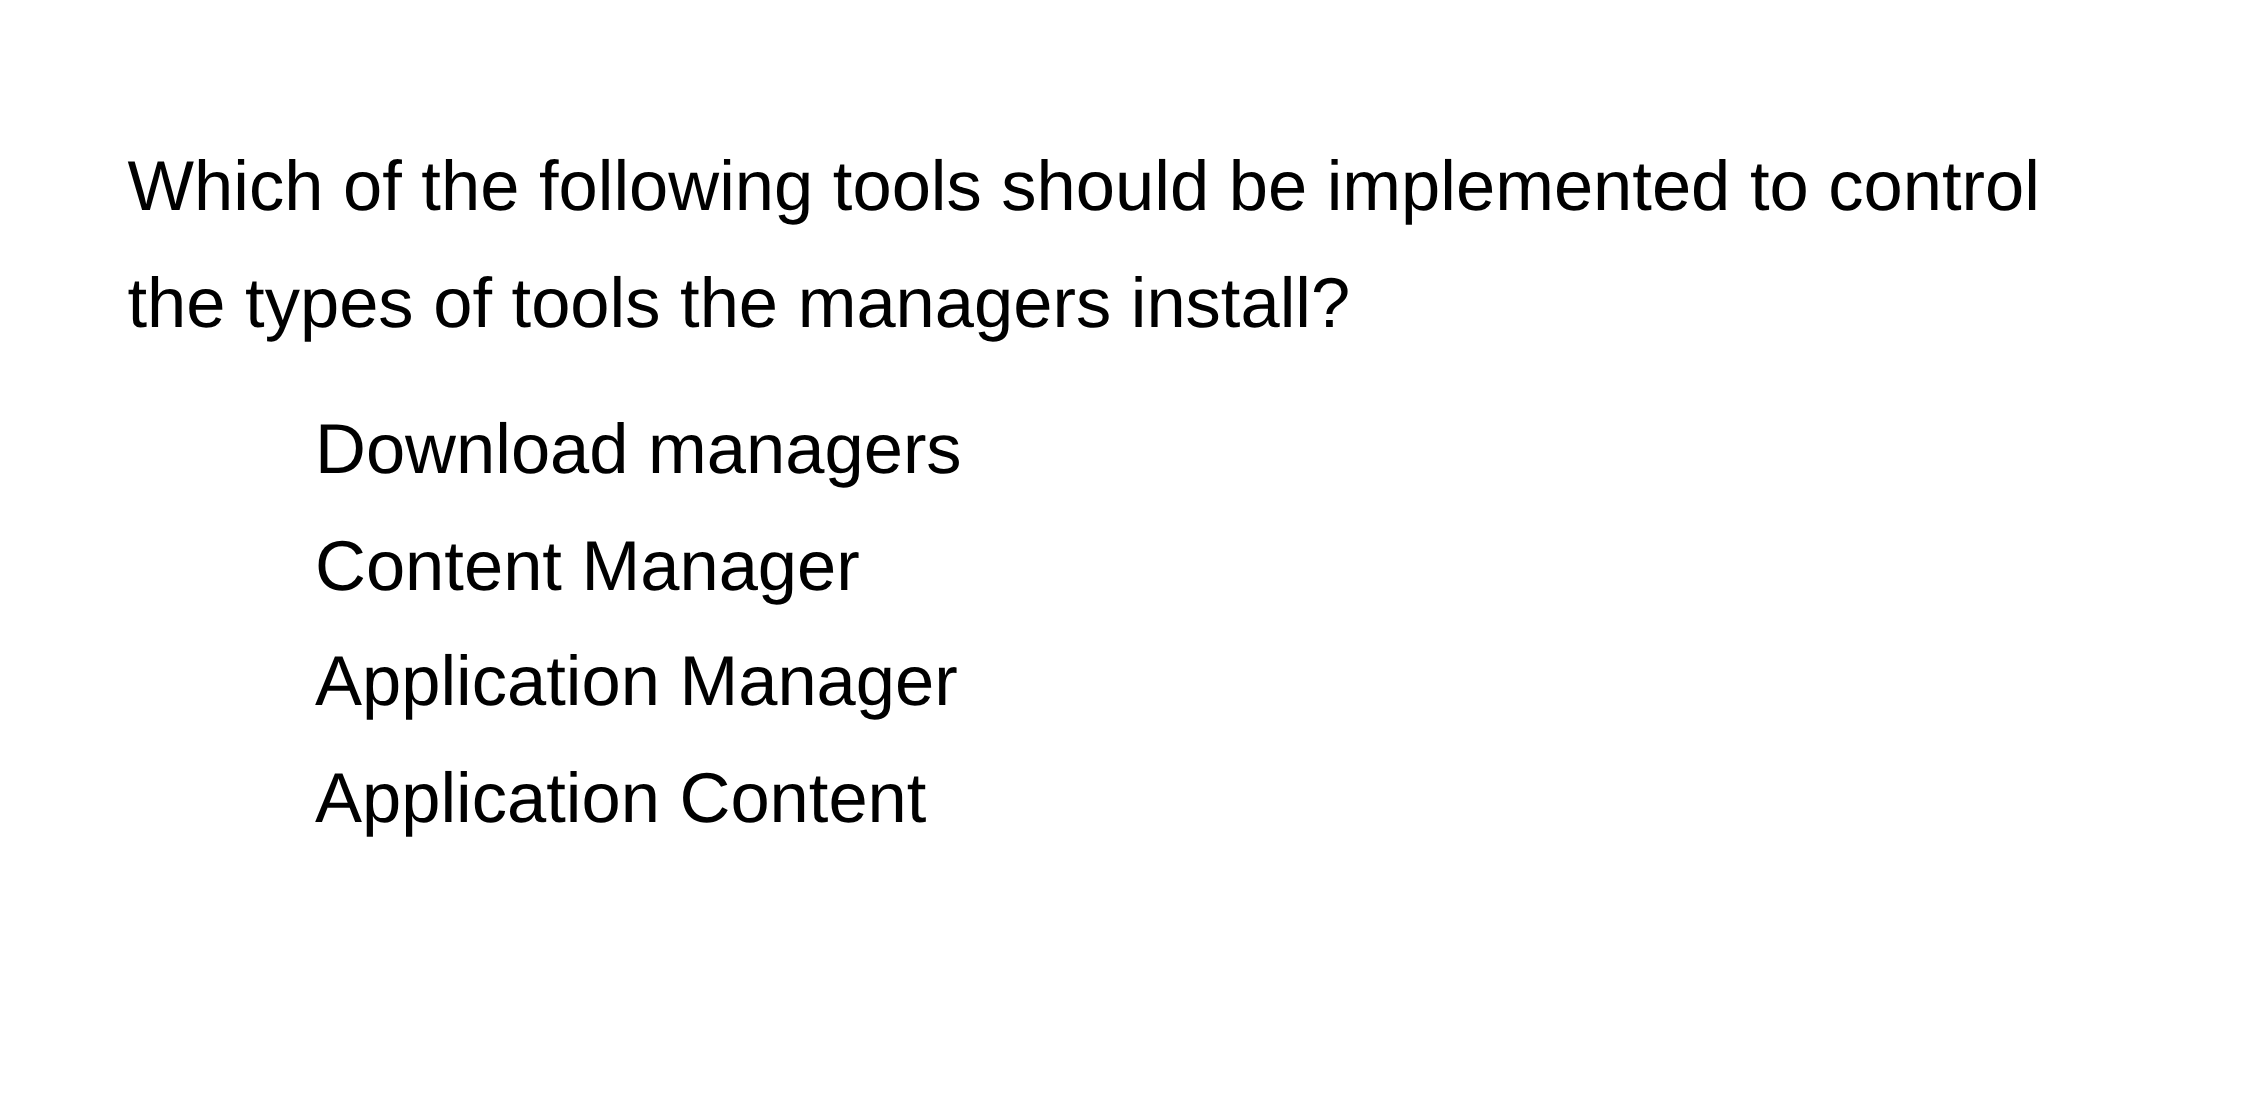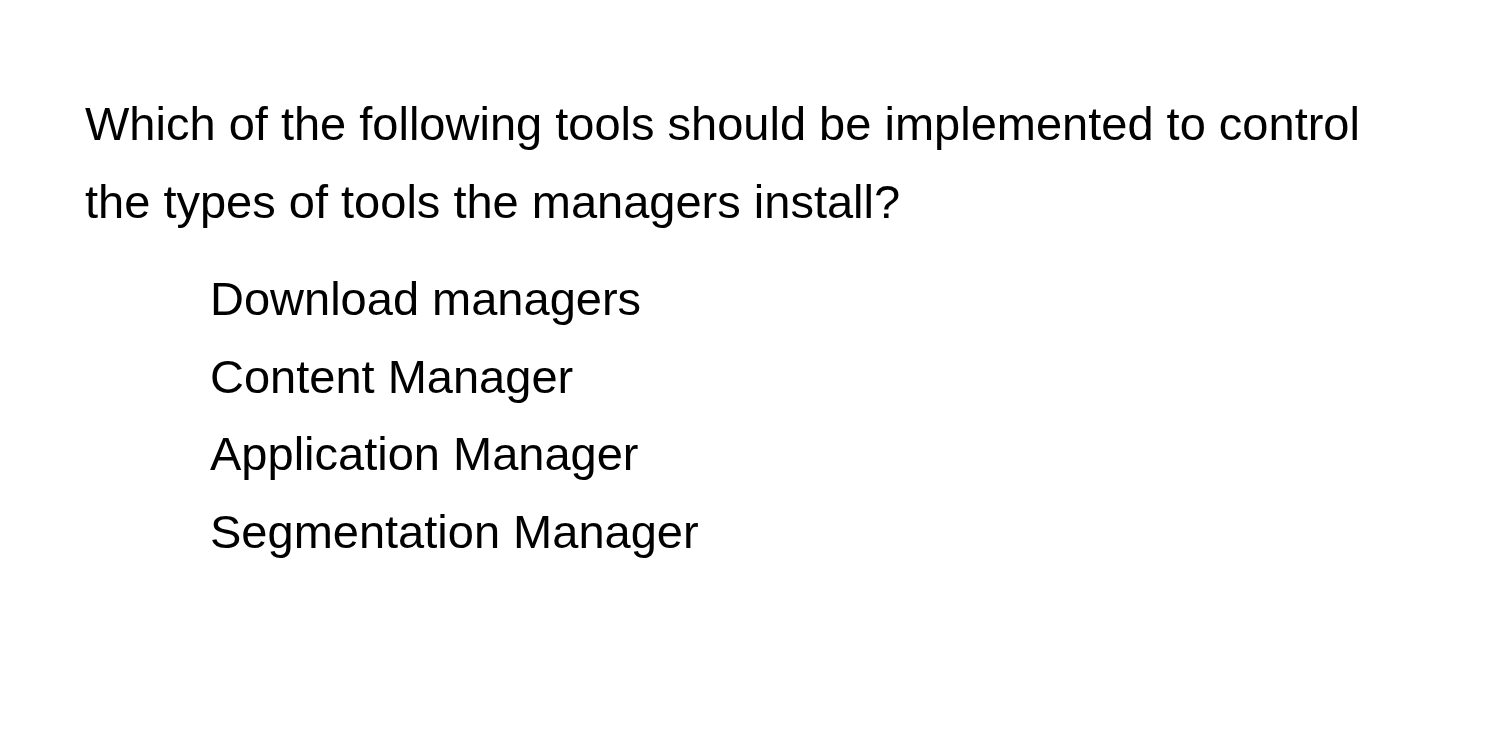--- a/index.html
+++ b/index.html
@@ -32,15 +32,15 @@
   </style>
 </head>
 <body>
 
 <div class="container">
   <div class="question">Which of the following tools should be implemented to control the types of tools the managers install?</div>
   <div class="options">
     <div class="option">Download managers</div>
     <div class="option">Content Manager</div>
     <div class="option">Application Manager</div>
-    <div class="option">Segmentation Manager</div>
+    <div class="option">Application Content</div>
   </div>
 </div>
 
 </body></html>

